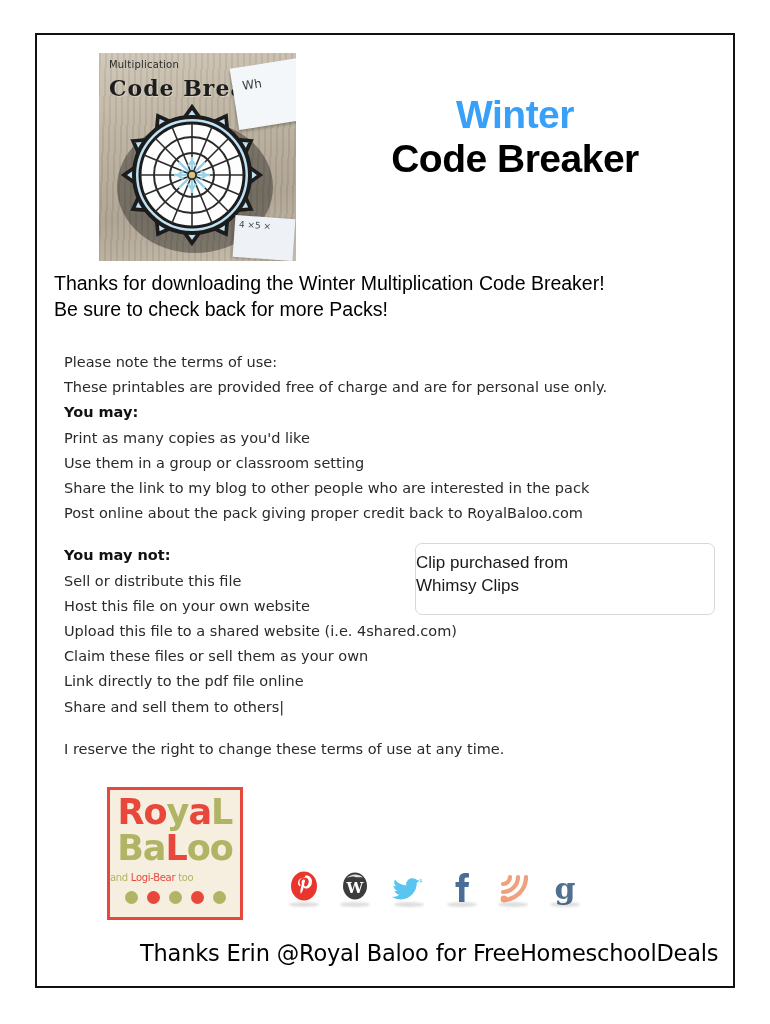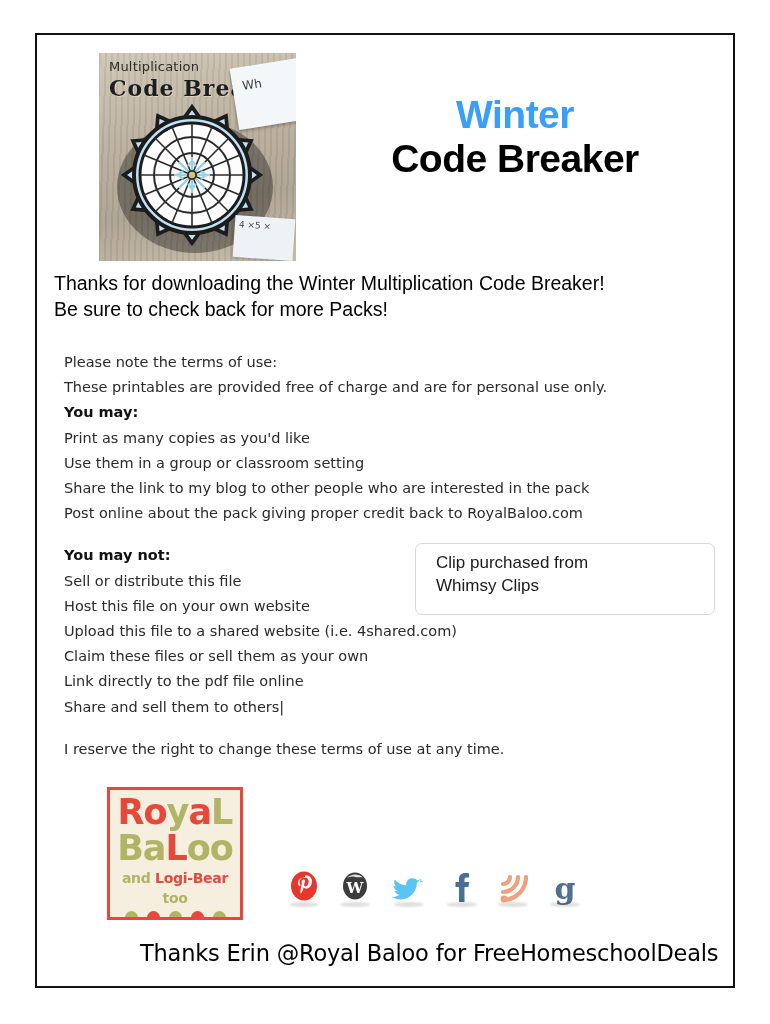--- a/index.html
+++ b/index.html
@@ -44,21 +44,21 @@
     background:
       repeating-linear-gradient(92deg,
         rgba(0,0,0,0.05) 0px, rgba(0,0,0,0.05) 2px,
         rgba(255,255,255,0.05) 2px, rgba(255,255,255,0.05) 6px),
       linear-gradient(170deg, #cfc6b6 0%, #bdb2a0 35%, #ada291 70%, #c3b9a8 100%);
   }
   .thumb-title-1 {
     position: absolute;
     left: 10px; top: 6px;
     font-family: "DejaVu Sans", sans-serif;
-    font-size: 13px;
+    font-size: 10px;
     color: #2b2b2b;
     letter-spacing: 0.2px;
   }
   .thumb-title-2 {
     position: absolute;
     left: 10px; top: 22px;
     font-family: "DejaVu Serif", serif;
     font-size: 22px;
     font-weight: bold;
     color: #1d1d1d;
@@ -161,21 +161,21 @@
   #clip-box {
     position: absolute;
     left: 378px;
     top: 508px;
     width: 300px;
     height: 72px;
     border: 1px solid #d8d8d8;
     border-radius: 7px;
     background: #ffffff;
     box-sizing: border-box;
-    padding: 8px 20px;
+    padding: 8px 0;
     font-family: "Liberation Sans", sans-serif;
     font-size: 17px;
     color: #1a1a1a;
     line-height: 1.35;
   }
 
   
   #baloo-logo {
     position: absolute;
     left: 70px;
@@ -199,26 +199,24 @@
   .baloo-row2 {
     font-family: "DejaVu Sans", sans-serif;
     font-weight: bold;
     font-size: 35px;
     line-height: 36px;
     text-align: center;
     letter-spacing: -1px;
   }
   .baloo-row3 {
     font-family: "DejaVu Sans", sans-serif;
-    font-size: 14px;
+    font-size: 10px;
     line-height: 20px;
-    text-align: center;
     letter-spacing: -0.3px;
     margin-top: 2px;
-    font-weight: bold;
   }
   .baloo-dots {
     display: flex;
     justify-content: center;
     gap: 9px;
     margin-top: 3px;
   }
   .baloo-dots i {
     display: block;
     width: 13px;

